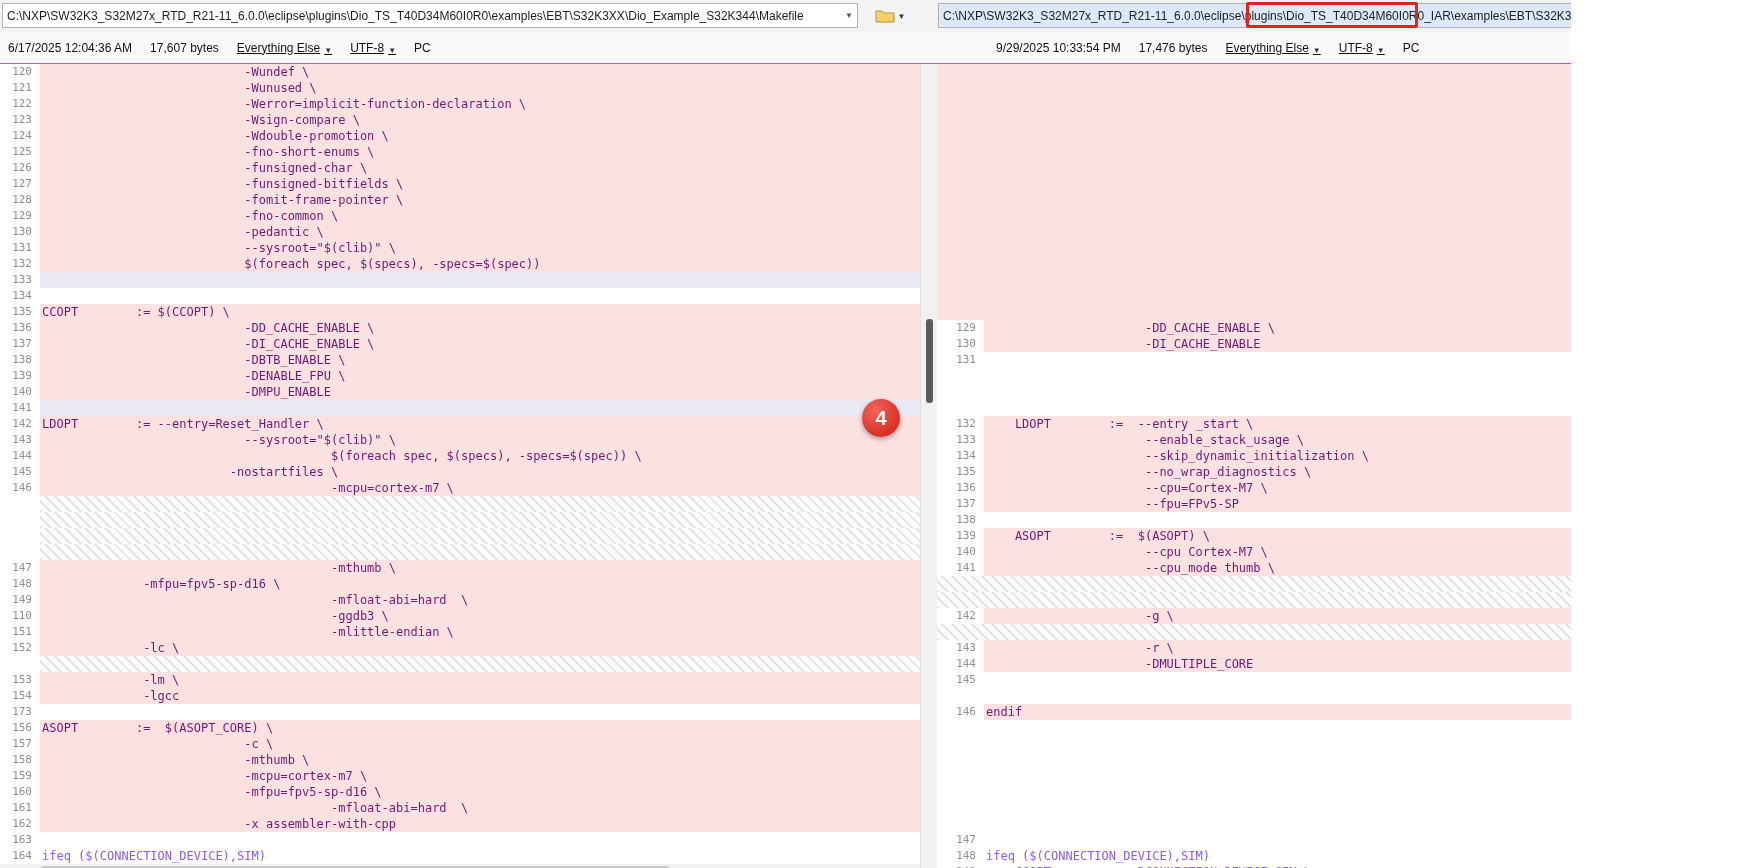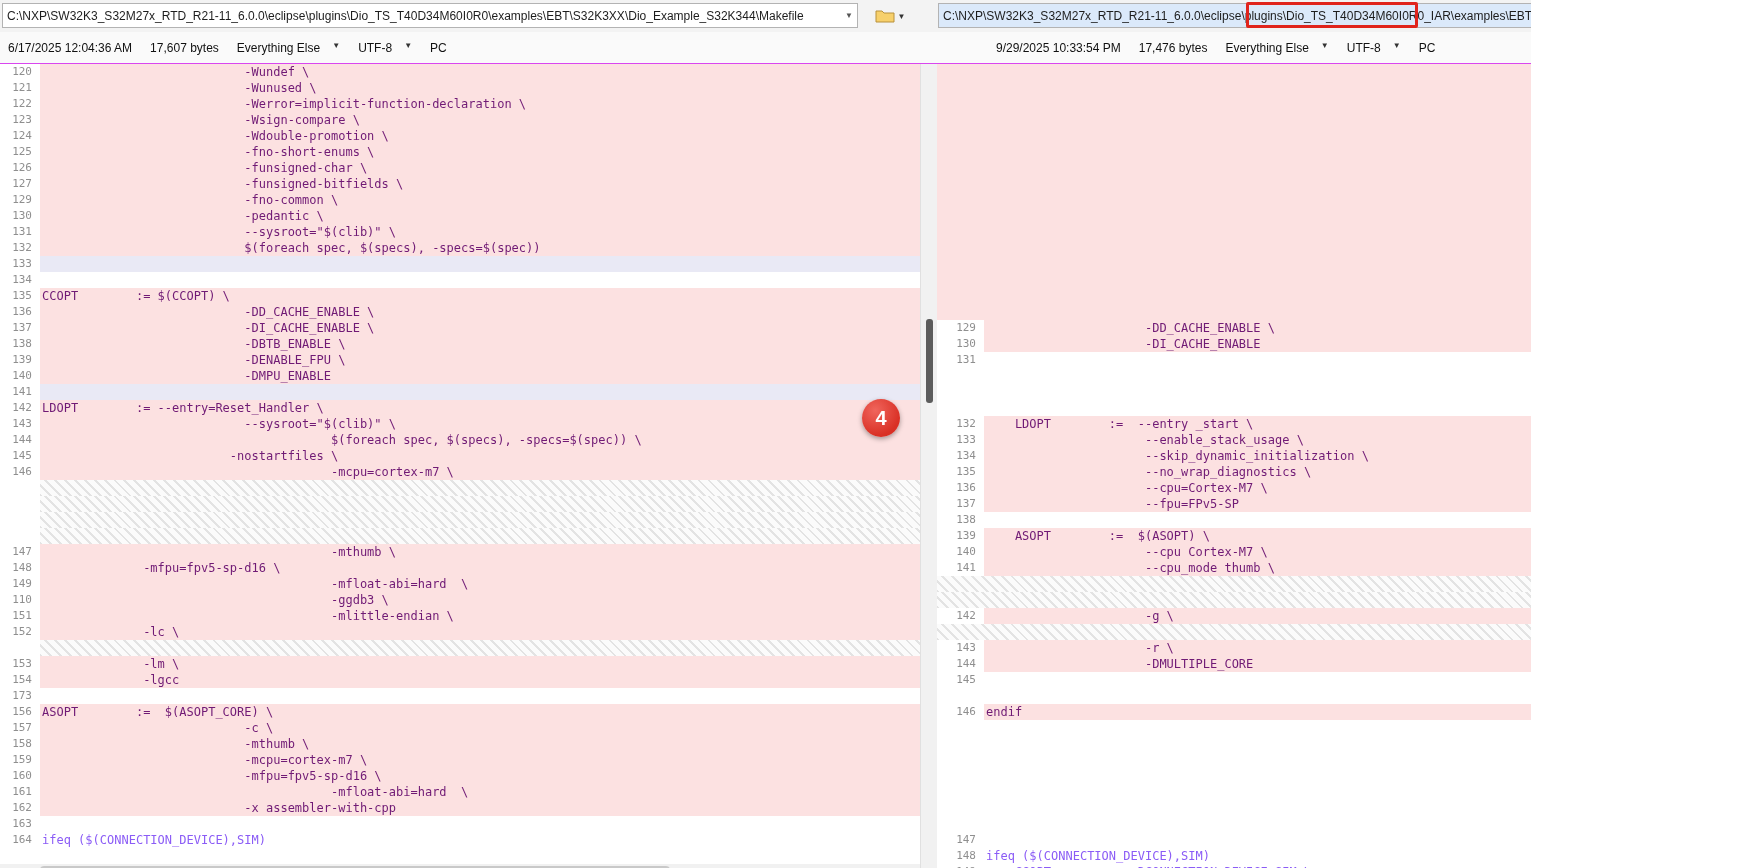--- a/index.html
+++ b/index.html
@@ -1,17 +1,17 @@
 <!DOCTYPE html>
 <html><head>
 <meta charset="utf-8">
 <style>
   html,body{margin:0;padding:0;background:#fff;}
   .app{position:relative;width:1531px;height:868px;overflow:hidden;background:#fff;
-       font-family:"Liberation Sans",sans-serif;}
+       font-family:"Liberation Sans",sans-serif;padding-left:40px;}
 
   
   .pathbar{position:absolute;left:0;top:0;width:100%;height:32px;background:#f3f3f3;
            border-bottom:1px solid #dadada;}
   .combo{position:absolute;top:3px;height:25px;box-sizing:border-box;border:1px solid #b3b3b3;
          background:#fff;display:flex;align-items:center;padding:0 4px;font-size:12px;color:#1d1d1d;
          white-space:nowrap;overflow:hidden;}
   .combo-text{overflow:hidden;white-space:nowrap;}
   .combo-caret{margin-left:auto;font-size:8px;color:#555;padding-left:6px;flex:none;}
   .left-combo{left:2px;width:856px;}
@@ -19,21 +19,21 @@
   .folder-btn{position:absolute;left:866px;top:4px;width:48px;height:24px;display:flex;
               align-items:center;gap:3px;justify-content:center;cursor:default;}
   .hl-box{position:absolute;left:1246px;top:2px;width:172px;height:26px;border:3px solid #e0241c;
           border-radius:2px;box-sizing:border-box;z-index:3;pointer-events:none;}
 
   
   .infobar{position:absolute;left:0;top:32px;width:100%;height:31px;background:#fafafa;
            border-bottom:2px solid #d946ef;font-size:12px;color:#111;}
   .info-group{position:absolute;top:0;height:100%;display:flex;align-items:center;gap:18px;}
   .ig-left{left:8px;}  .ig-right{left:996px;}
-  .dd{display:flex;align-items:flex-start;gap:12px;}
+  .dd{display:flex;align-items:flex-end;gap:4px;text-decoration:underline;}
   .caret{font-size:8px;color:#333;}
 
   
   .pane{position:absolute;top:64px;height:804px;background:#fff;overflow:hidden;}
   .pane-left{left:0;width:920px;}
   .pane-right{left:937px;width:819px;}
   .row{display:flex;height:16px;flex:none;}
   .gut{flex:none;width:40px;box-sizing:border-box;padding-right:8px;text-align:right;background:#fff;
        color:#8f8f8f;font:11px/16px "DejaVu Sans Mono",monospace;}
   .pane-right .gut{width:47px;}
@@ -140,20 +140,24 @@
         </div>
         <div class="row">
           <span class="gut">126</span>
           <span class="code s-diff">                            -funsigned-char \</span>
         </div>
         <div class="row">
           <span class="gut">127</span>
           <span class="code s-diff">                            -funsigned-bitfields \</span>
         </div>
         <div class="row">
+          <span class="gut">128</span>
+          <span class="code s-diff">                            -fomit-frame-pointer \</span>
+        </div>
+        <div class="row">
           <span class="gut">129</span>
           <span class="code s-diff">                            -fno-common \</span>
         </div>
         <div class="row">
           <span class="gut">130</span>
           <span class="code s-diff">                            -pedantic \</span>
         </div>
         <div class="row">
           <span class="gut">131</span>
           <span class="code s-diff">                            --sysroot="$(clib)" \</span>

